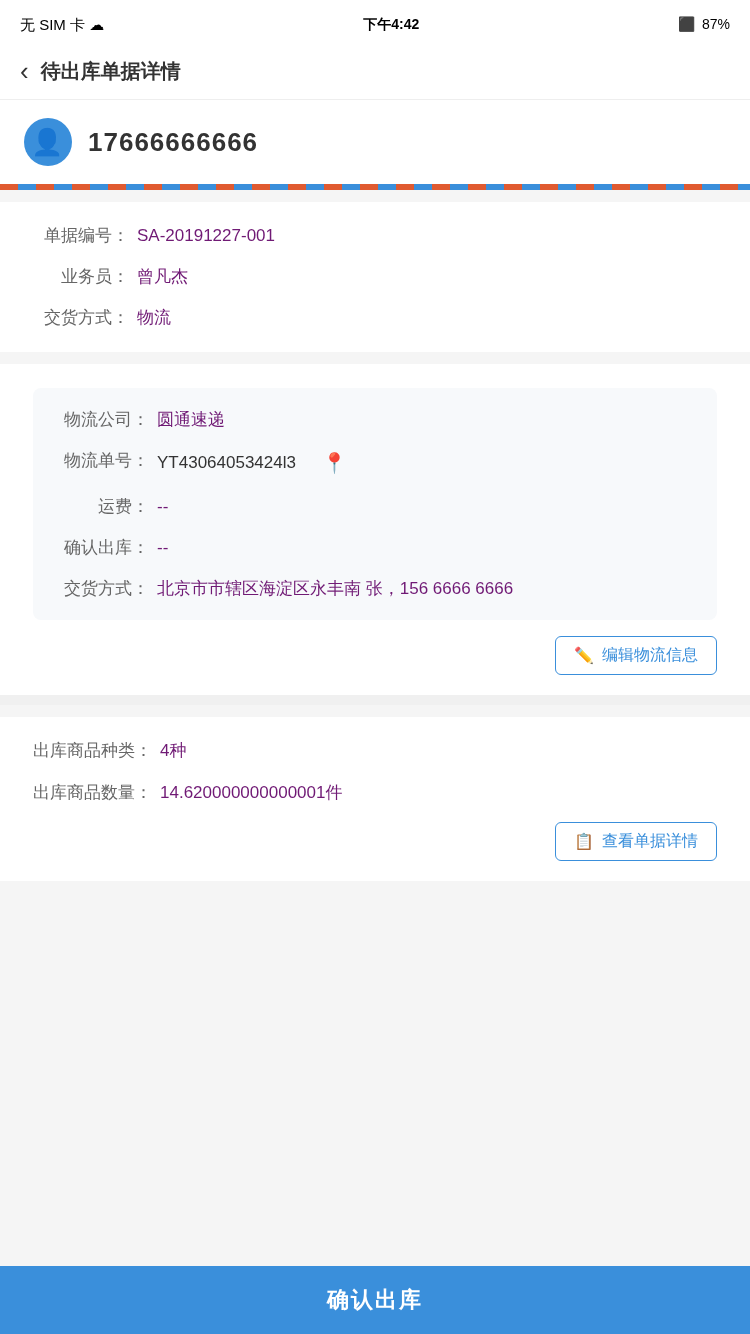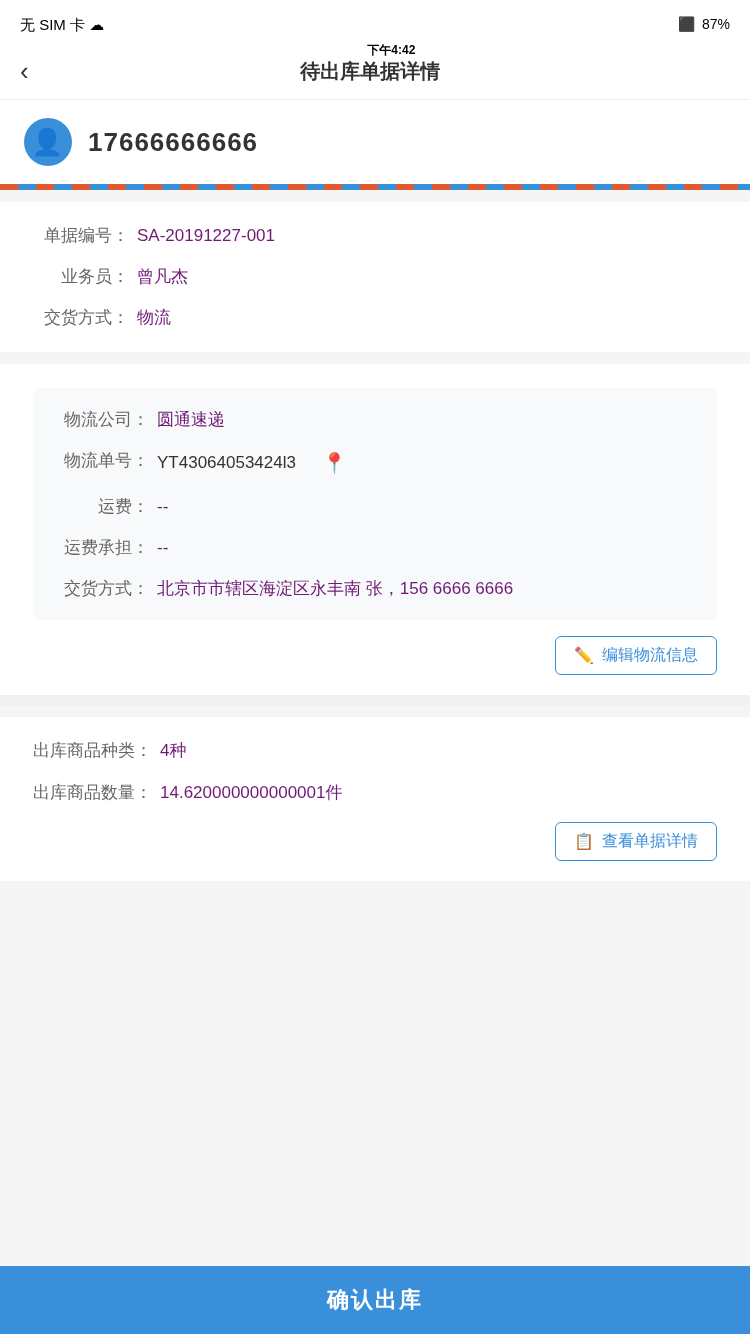--- a/index.html
+++ b/index.html
@@ -18,41 +18,41 @@
       background: #fff;
       height: 44px;
       display: flex;
       align-items: flex-start;
       justify-content: space-between;
       padding: 16px 20px;
       font-size: 15px;
       font-weight: 500;
     }
     .status-left { display: flex; align-items: center; gap: 8px; }
-    .status-center { font-size: 12px; font-weight: 600; margin-top: 26px; }
+    .status-center { font-size: 14px; font-weight: 600; }
     .status-right { display: flex; align-items: center; gap: 6px; font-size: 14px; }
 
     
     .nav-bar {
       background: #fff;
       height: 56px;
       display: flex;
       align-items: center;
       padding: 0 20px;
       border-bottom: 1px solid #eee;
     }
     .nav-back {
       font-size: 26px;
       color: #333;
       cursor: pointer;
       padding: 8px 12px 8px 0;
     }
     .nav-title {
       flex: 1;
-      text-align: center;
+      text-align: left;
       font-size: 20px;
       font-weight: 600;
       color: #333;
       margin-right: 30px;
     }
 
     
     .dashed-divider {
       height: 6px;
       background: repeating-linear-gradient(
@@ -261,21 +261,21 @@
       <span class="info-value tracking-value">
         <span>YT43064053424l3</span>
         <span class="location-icon">📍</span>
       </span>
     </div>
     <div class="info-row">
       <span class="info-label">运费：</span>
       <span class="info-value">--</span>
     </div>
     <div class="info-row">
-      <span class="info-label">运费承担：</span>
+      <span class="info-label">确认出库：</span>
       <span class="info-value">--</span>
     </div>
     <div class="info-row">
       <span class="info-label">交货方式：</span>
       <span class="info-value">北京市市辖区海淀区永丰南  张，156 6666 6666</span>
     </div>
   </div>
 
   <div class="edit-btn-row">
     <button class="edit-btn">

